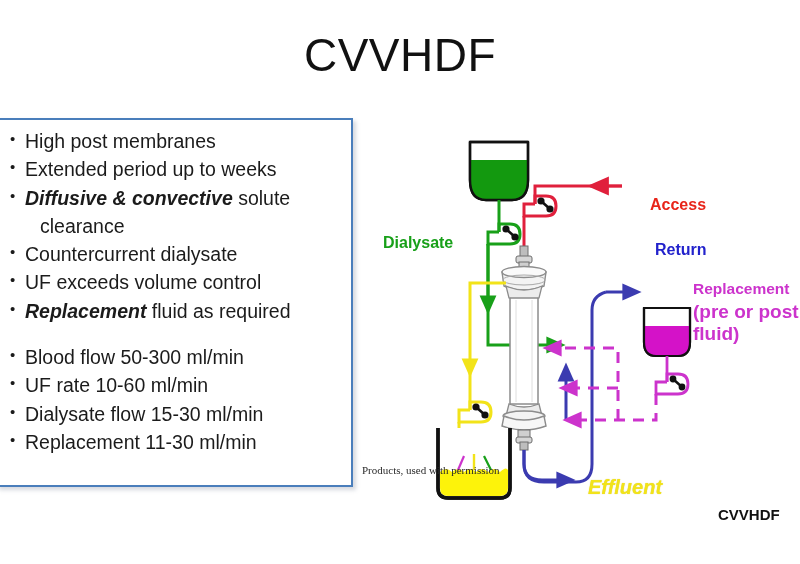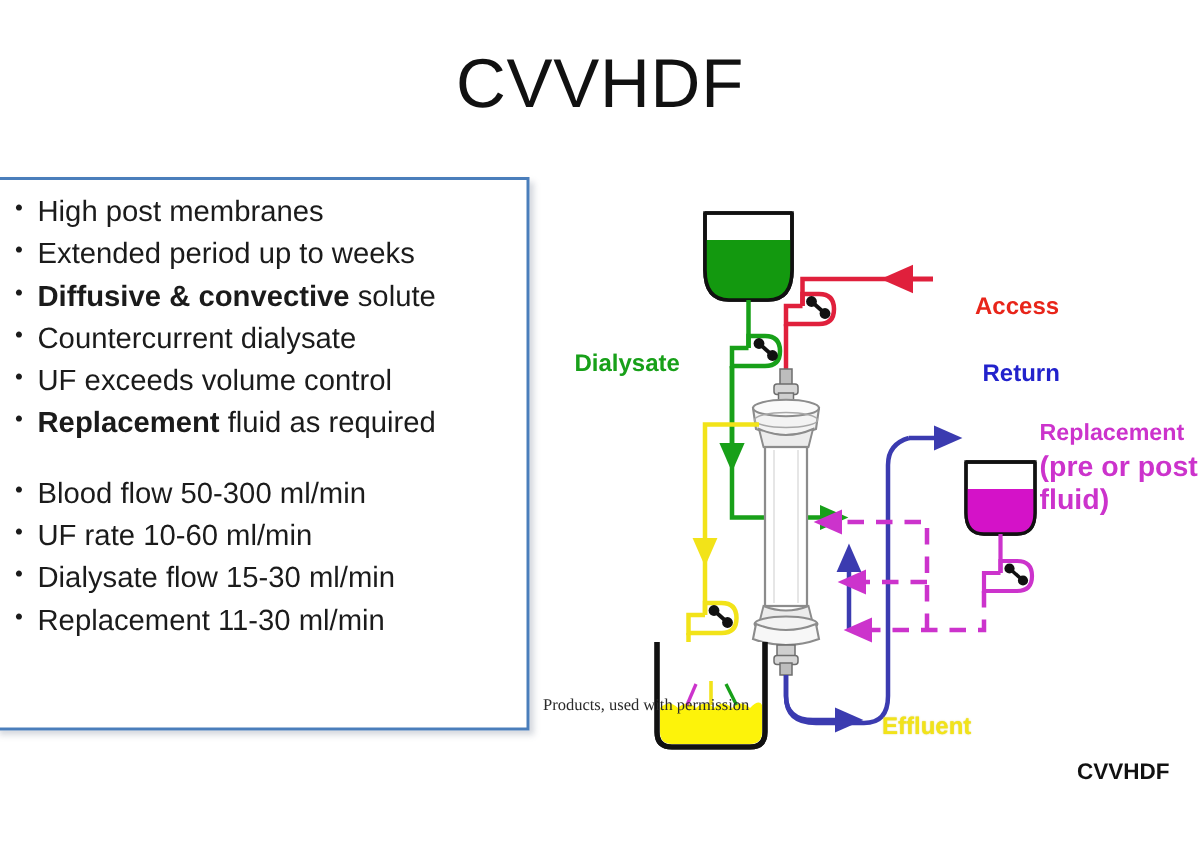--- a/index.html
+++ b/index.html
@@ -37,41 +37,41 @@
   .bul{
     display:flex; align-items:flex-start;
     margin:0 0 1px 0;
   }
   .dot{
     flex:0 0 auto; width:15px; text-align:left;
     font-size:15px; line-height:1.45; color:#1b1b1b;
   }
   .btxt{flex:1 1 auto;}
   .cont{ padding-left:15px; }
-  .bi{ font-weight:bold; }
+  .bi{ font-weight:bold; font-style:italic; }
   .gap{height:18px;}
 
   
   .diagram{position:absolute; left:360px; top:120px; width:440px; height:400px;}
   .diagram svg{display:block;}
 
   .dlabel{
     position:absolute;
     font-family:"Liberation Sans", sans-serif;
     font-weight:bold;
     white-space:nowrap;
     margin-top:24px;
   }
   .lab-dialysate{ left:383px; top:210px; font-size:16px; color:#18a019; }
   .lab-access{   left:650px; top:172px; font-size:16px; color:#e8251a; }
   .lab-return{   left:655px; top:217px; font-size:16px; color:#2222cc; }
   .lab-replacement{ left:693px; top:256px; font-size:15.5px; color:#cc33cc; }
   .lab-prepost{  left:693px; top:277px; font-size:19px; color:#cc33cc; line-height:1.18;}
-  .lab-effluent{ left:588px; top:452px; font-size:16px; color:#f2e319;
-                 text-shadow:0 0 1px rgba(200,190,40,.8);}
+  .lab-effluent{ left:588px; top:452px; font-size:20px; color:#f2e319;
+                 text-shadow:0 0 1px rgba(200,190,40,.8);font-style:italic;}
   .lab-cvvhdf{   left:718px; top:482px; font-size:15px; color:#111; }
   .credit{
     position:absolute; left:362px; top:464px;
     font-family:"Liberation Serif", serif;
     font-size:11px; color:#2a2a2a; white-space:nowrap;
   }
 </style>
 </head>
 <body>
 
@@ -90,20 +90,24 @@
       <div class="bul">
         <span class="dot">•</span>
         <span class="btxt">Extended period up to weeks</span>
       </div>
 
       <div class="bul">
         <span class="dot">•</span>
         <span class="btxt"><span class="bi">Diffusive &amp; convective</span><span> solute</span></span>
       </div>
 
+      <div class="bul">
+        <span class="dot"></span>
+        <span class="btxt cont">clearance</span>
+      </div>
 
       <div class="bul">
         <span class="dot">•</span>
         <span class="btxt">Countercurrent dialysate</span>
       </div>
 
       <div class="bul">
         <span class="dot">•</span>
         <span class="btxt">UF exceeds volume control</span>
       </div>

